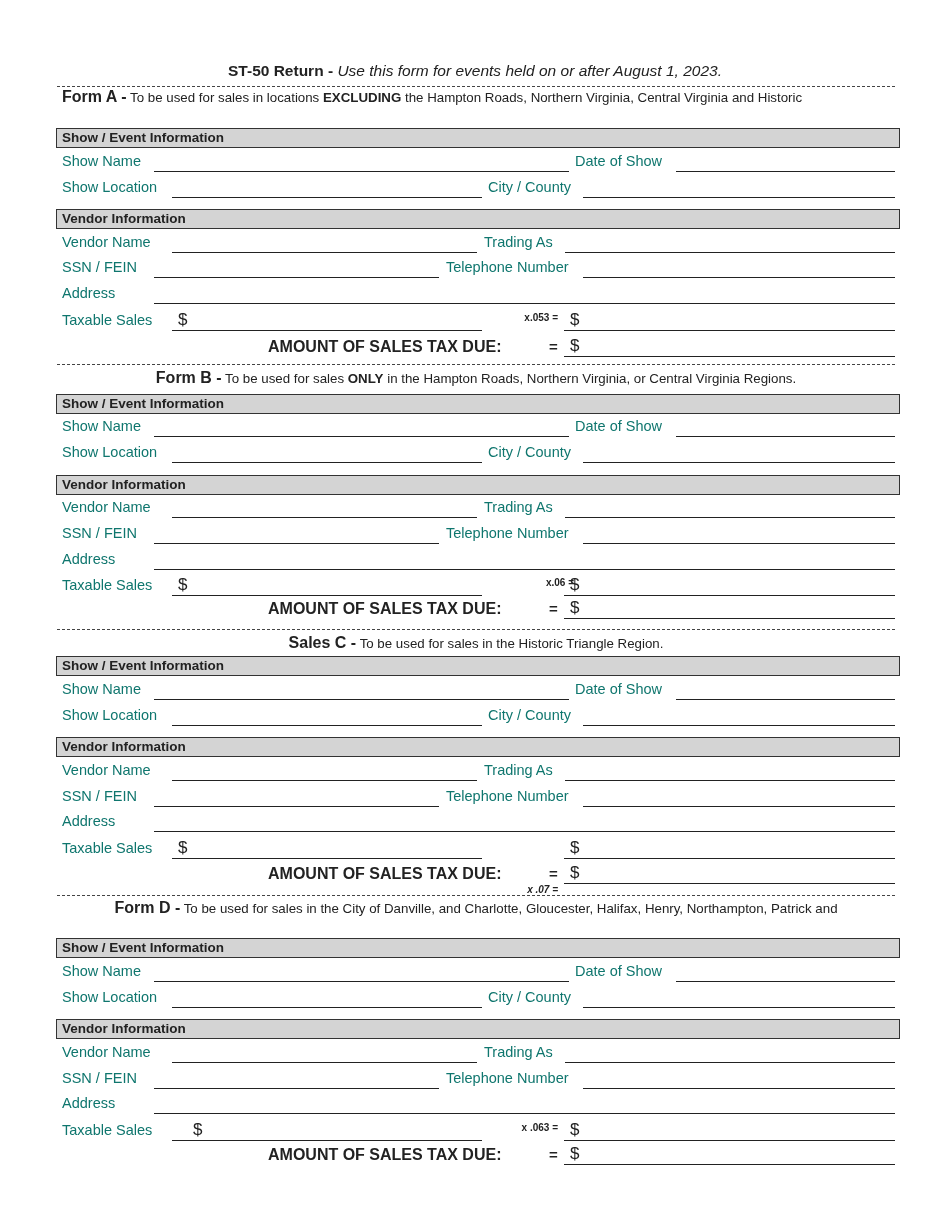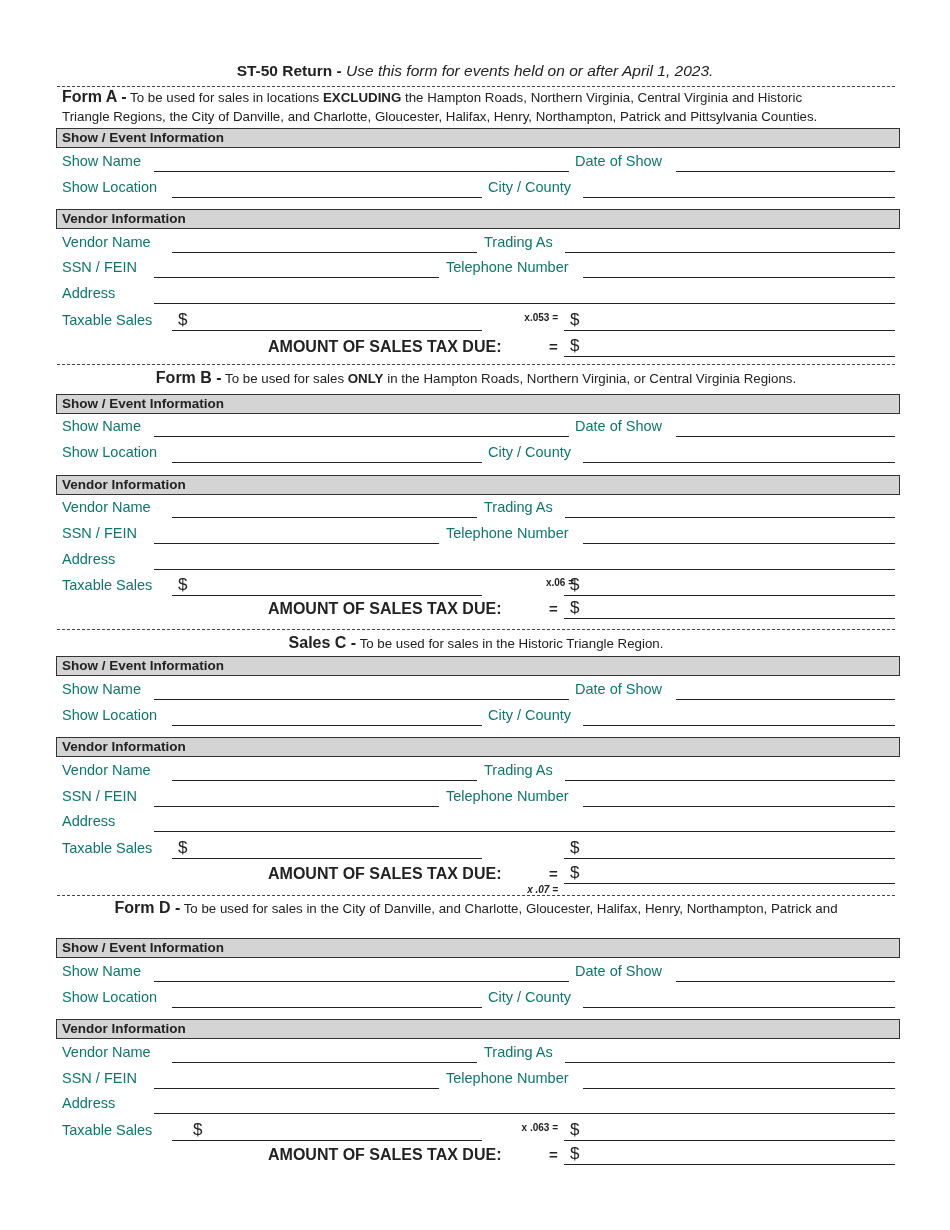--- a/index.html
+++ b/index.html
@@ -19,27 +19,27 @@
   .mult { position:absolute; font-size:10px; font-weight:bold; white-space:nowrap; }
   .due { position:absolute; font-size:16px; font-weight:bold; white-space:nowrap; }
   .eq { position:absolute; font-size:15px; font-weight:bold; }
 </style>
 </head>
 <body>
 
 <div class="page" id="page">
   <div class="abs title">
     <b>ST-50 Return -</b>
-    <i>Use this form for events held on or after April 1, 2023.</i>
+    <i>Use this form for events held on or after August 1, 2023.</i>
   </div>
 
   <div class="form-block">
     <div class="dash" style="top: 86px;"></div>
     <div class="formhead" style="top: 87px; text-align: left; left: 62px;">
-      <span class="fl">Form A -</span><span> To be used for sales in locations </span><b>EXCLUDING</b><span> the Hampton Roads, Northern Virginia, Central Virginia and Historic</span><br><span>Triangle Regions, the City of Danville, and Charlotte, Gloucester, Halifax, Henry, Northampton, Patrick and Pittsylvania Counties.</span>
+      <span class="fl">Form A -</span><span> To be used for sales in locations </span><b>EXCLUDING</b><span> the Hampton Roads, Northern Virginia, Central Virginia and Historic</span><br>
     </div>
 
     <div class="bar" style="top: 128px;">Show / Event Information</div>
 
     <div class="lbl" style="left: 62px; top: 153px;">Show Name</div>
     <input class="field" style="left: 154px; width: 415px; top: 152px;" value="">
     <div class="line" style="left: 154px; width: 415px; top: 171px;"></div>
     <div class="lbl" style="left: 575px; top: 153px;">Date of Show</div>
     <input class="field" style="left: 676px; width: 219px; top: 152px;" value="">
     <div class="line" style="left: 676px; width: 219px; top: 171px;"></div>

